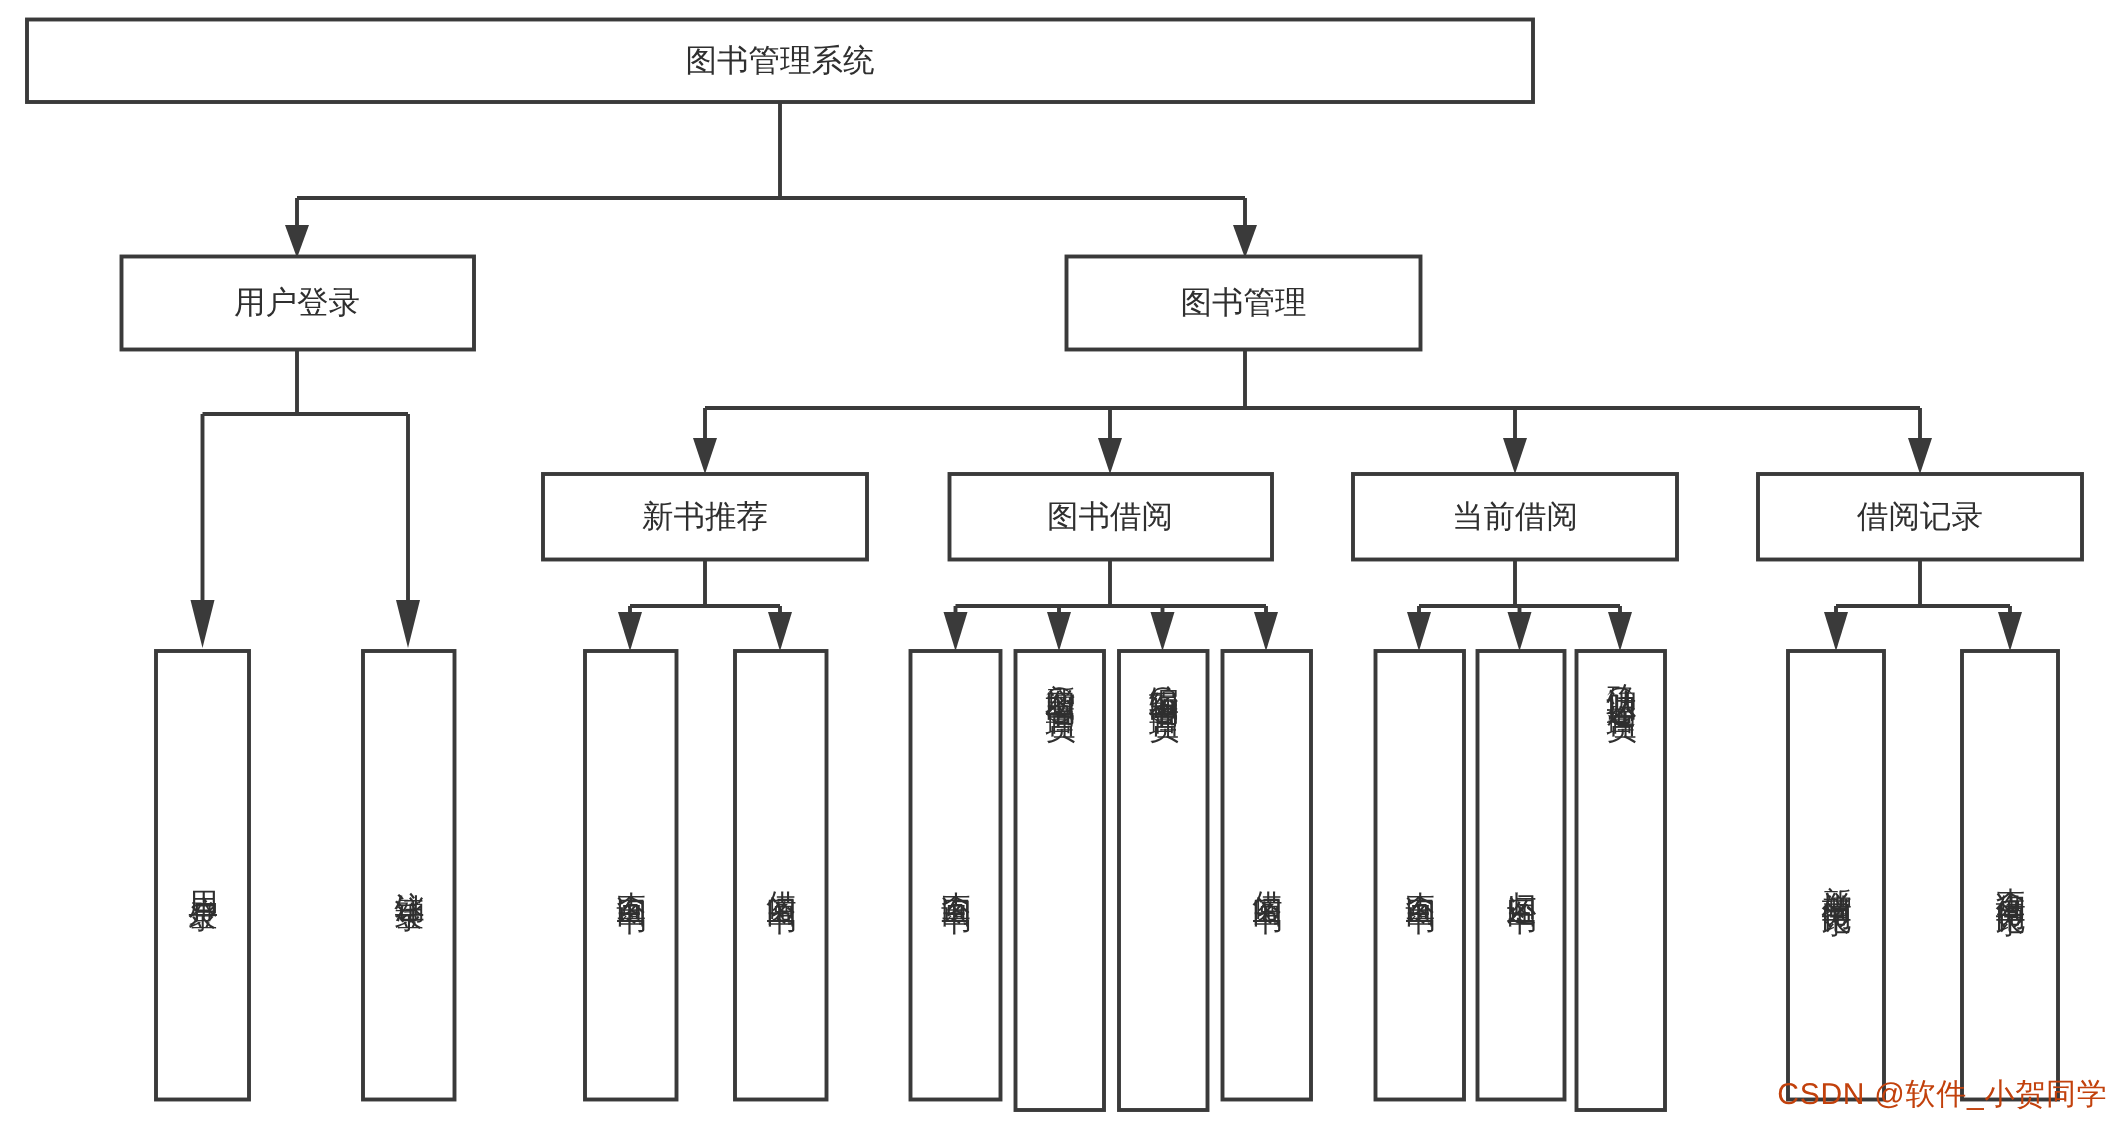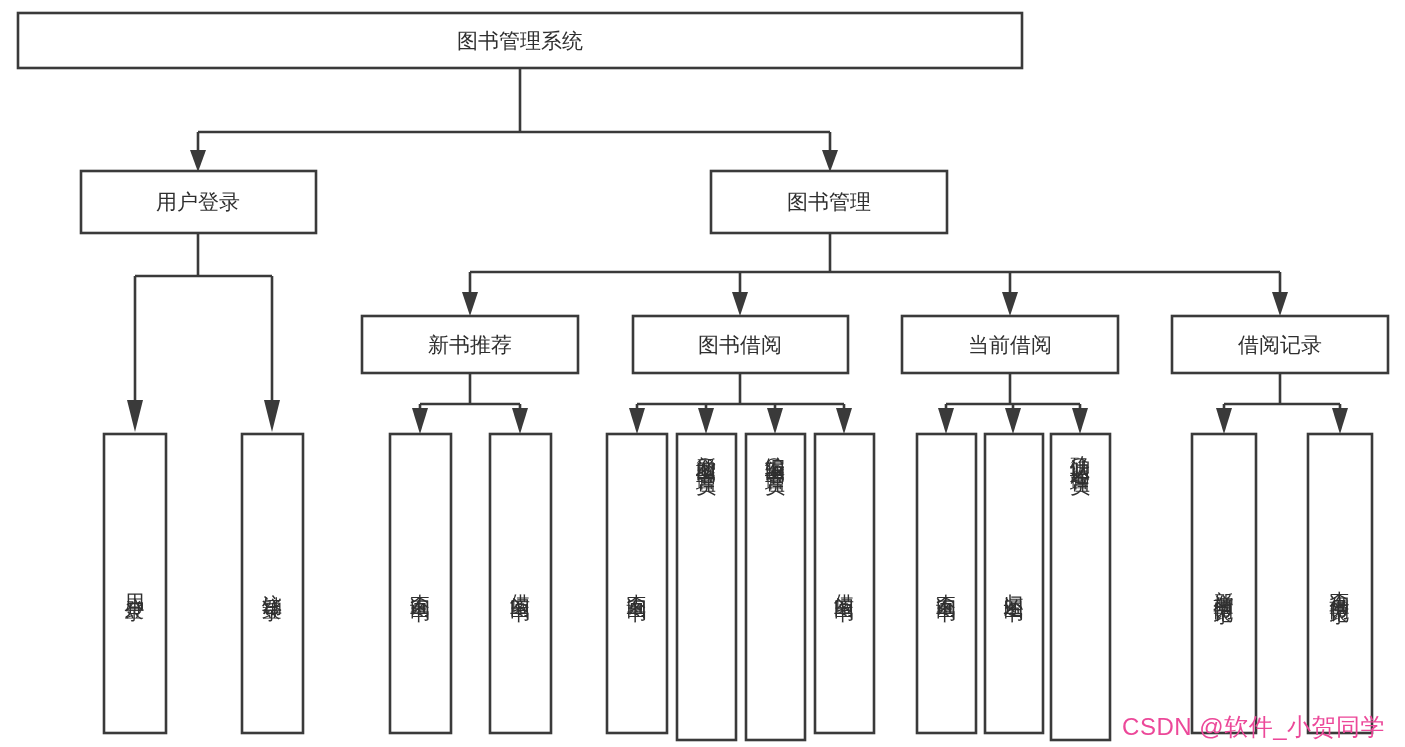--- a/index.html
+++ b/index.html
@@ -61,25 +61,25 @@
     font-family: "Liberation Sans", "DejaVu Sans", sans-serif;
     font-size: 20px;
     line-height: 1;
     letter-spacing: 3px;
     color: #2f2f2f;
     white-space: nowrap;
     text-align: center;
   }
   .watermark {
     position: absolute;
-    right: 20px;
+    right: 0;
     bottom: 4px;
     font-family: "Liberation Sans", "DejaVu Sans", sans-serif;
-    font-size: 24px;
-    color: #ec4899;
+    font-size: 20px;
+    color: #c2410c;
     white-space: nowrap;
     letter-spacing: 0.5px;
   }
 </style>
 </head>
 <body>
 
 <div id="diagram-root">
 
   <svg class="diagram-svg" viewBox="0 0 1405 747" xmlns="http://www.w3.org/2000/svg">

